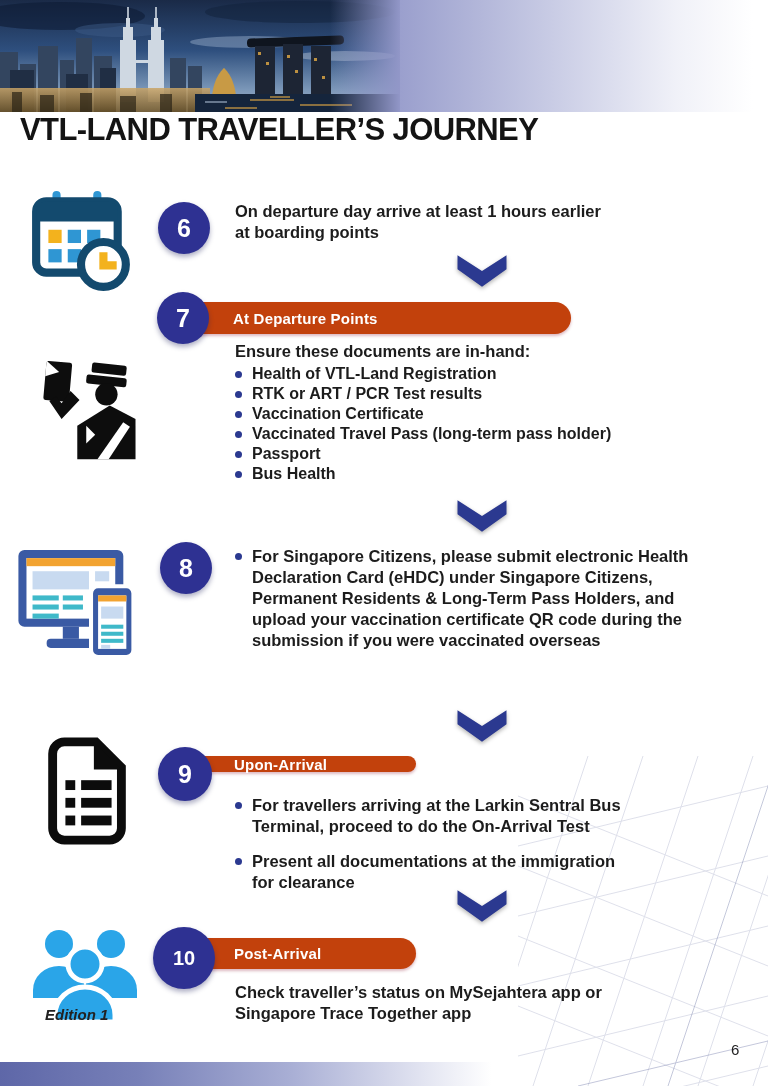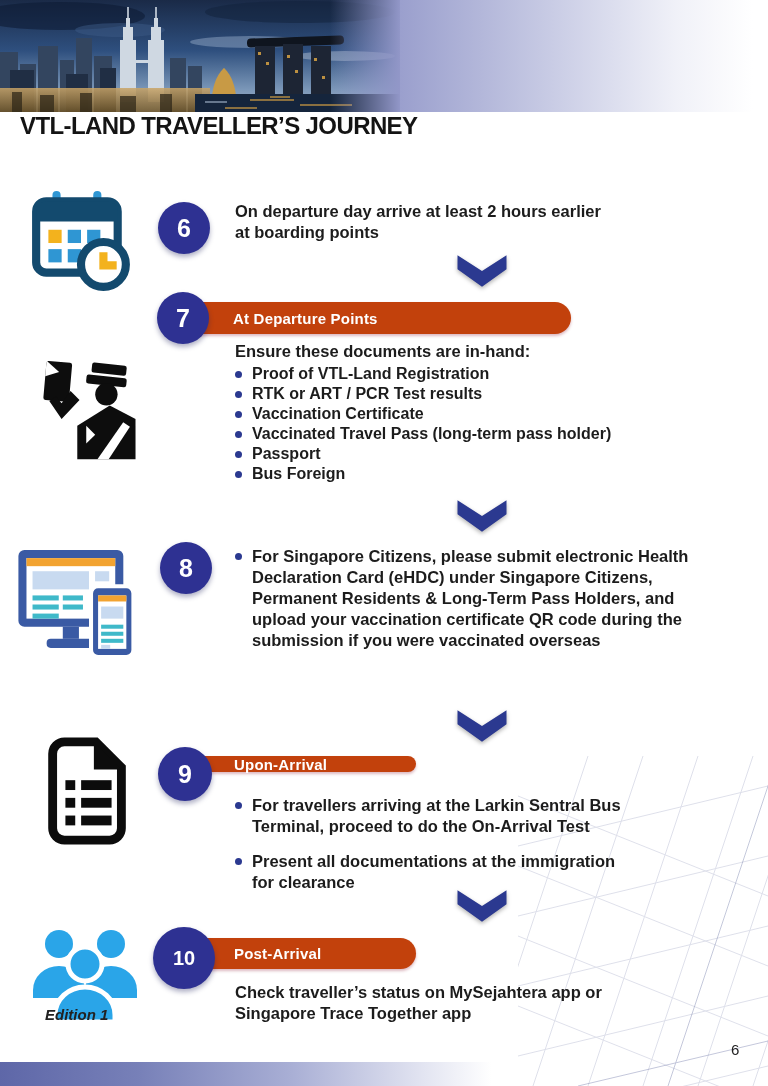--- a/index.html
+++ b/index.html
@@ -3,21 +3,21 @@
 <meta charset="utf-8">
 <style>
   html,body{margin:0;padding:0;background:#ffffff;}
   body{font-family:"Liberation Sans",sans-serif;color:#1b1b1b;}
   .canvas{position:relative;width:768px;height:1086px;margin:0 auto;background:#fff;overflow:hidden;}
 
   
   .banner{position:absolute;left:0;top:0;width:768px;height:112px;
     background:linear-gradient(90deg,#9196c7 0%,#9a9fcd 52%,#c9cce5 72%,#f0f1f8 88%,#ffffff 98%);}
   .banner svg{position:absolute;left:0;top:0;}
-  .page-title{position:absolute;left:20px;top:112px;font-size:24px;font-weight:800;
+  .page-title{position:absolute;left:20px;top:112px;font-size:31px;font-weight:800;
     letter-spacing:-0.6px;color:#141414;white-space:nowrap;}
 
   
   .circle{position:absolute;background:#2e3192;border-radius:50%;color:#fff;font-weight:700;
     display:flex;align-items:center;justify-content:center;z-index:3;
     box-shadow:0 3px 5px rgba(25,30,90,.35);}
   .rbanner{position:absolute;background:#c2410c;border-radius:16px;color:#fff;font-weight:700;
     font-size:15px;display:flex;align-items:center;padding-left:50px;z-index:2;
     box-shadow:0 2px 3px rgba(140,20,45,.3);letter-spacing:.2px;}
   .chev{position:absolute;width:56px;height:36px;filter:drop-shadow(0 2px 2px rgba(0,0,0,.3));}
@@ -174,21 +174,21 @@
       <rect x="58" y="40" width="13" height="13" fill="#2f96d3"></rect>
       <rect x="20" y="59" width="13" height="13" fill="#2f96d3"></rect>
       <rect x="39" y="59" width="13" height="13" fill="#2f96d3"></rect>
       <circle cx="74" cy="74" r="22" fill="#fff" stroke="#134a6e" stroke-width="8"></circle>
       <path d="M74,62 v13 h13" stroke="#f3b21d" stroke-width="8" fill="none"></path>
     </svg>
   </div>
   <div class="circle" style="left:158px;top:202px;width:52px;height:52px;font-size:25px">
       <span>6</span>
     </div>
-  <div class="step-text" style="left:235px;top:201px">On departure day arrive at least 2 hours earlier
+  <div class="step-text" style="left:235px;top:201px">On departure day arrive at least 1 hours earlier
 at boarding points</div>
 
   <svg class="chev" style="left:454px;top:253px" viewBox="0 0 64 40">
     <path d="M4,2 L32,20 L60,2 L60,18 L32,38 L4,18 Z" fill="#2b3990"></path>
   </svg>
 
   <div class="circle" style="left:157px;top:292px;width:52px;height:52px;font-size:25px">
       <span>7</span>
     </div>
   <div class="rbanner" style="left:183px;top:302px;width:338px;height:32px">At Departure Points</div>
@@ -205,26 +205,26 @@
         <rect x="52" y="20" width="36" height="8" rx="2" transform="rotate(6 70 24)"></rect>
         <circle cx="70" cy="36" r="10"></circle>
         <path d="M44,64 L73,46 L96,58 L96,94 L44,94 Z"></path>
       </g>
       <path d="M62,94 L85,61 L91,65 L72,94 Z" fill="#fff"></path>
       <path d="M52,64 L60,72 L52,80 Z" fill="#fff"></path>
     </svg>
   </div>
   <div class="step-text" style="left:235px;top:341px">Ensure these documents are in-hand:</div>
   <ul class="blist lh20" style="left:235px;top:364px">
-    <li>Proof of VTL-Land Registration</li>
+    <li>Health of VTL-Land Registration</li>
     <li>RTK or ART / PCR Test results</li>
     <li>Vaccination Certificate</li>
     <li>Vaccinated Travel Pass (long-term pass holder)</li>
     <li>Passport</li>
-    <li>Bus Foreign</li>
+    <li>Bus Health</li>
   </ul>
 
   <svg class="chev" style="left:454px;top:498px" viewBox="0 0 64 40">
     <path d="M4,2 L32,20 L60,2 L60,18 L32,38 L4,18 Z" fill="#2b3990"></path>
   </svg>
 
   <div class="icon" style="left:16px;top:546px">
     <svg width="142" height="116" viewBox="0 0 140 115">
       <rect x="2" y="4" width="104" height="76" rx="6" fill="#3a5aa4"></rect>
       <rect x="10" y="12" width="88" height="60" fill="#fff"></rect>

